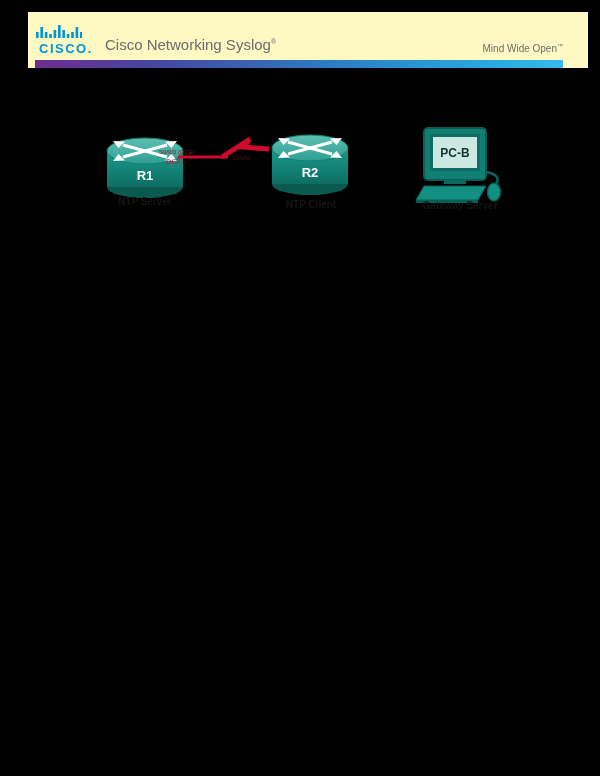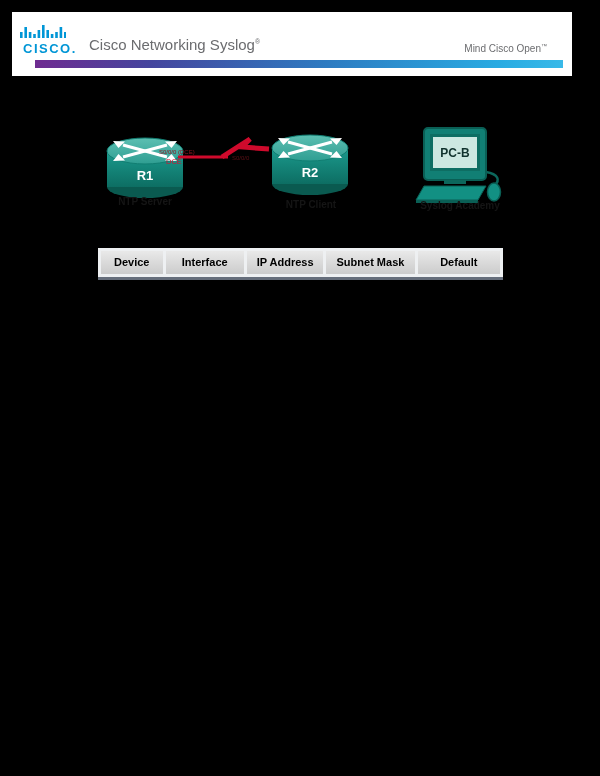--- a/index.html
+++ b/index.html
@@ -1,20 +1,20 @@
 <!DOCTYPE html>
 <html><head>
 <meta charset="utf-8">
 <style>
   html,body{margin:0;padding:0;background:#000;}
   .page{position:relative;width:600px;height:776px;background:#000;overflow:hidden;
         font-family:"Liberation Sans",sans-serif;}
 
   
-  .header-band{position:absolute;left:12px;top:12px;width:560px;height:64px;background:#ffffff;}
+  .header-band{position:absolute;left:28px;top:12px;width:560px;height:56px;background:#fef9c3;}
   .cisco-bars{position:absolute;left:8px;top:13px;}
   .cisco-wordmark{position:absolute;left:11px;top:29px;font-size:13px;font-weight:bold;
         letter-spacing:1.5px;color:#0096d6;}
   .academy-title{position:absolute;left:77px;top:24px;font-size:15px;color:#6b6c6f;}
   .academy-title sup{font-size:7px;}
   .tagline{position:absolute;right:25px;top:31px;font-size:10px;color:#6b6c6f;}
   .tagline sup{font-size:6px;}
   .gradient-bar{position:absolute;left:35px;top:60px;width:528px;height:8px;
         background:linear-gradient(90deg,#6f2c91 0%,#45469e 22%,#2e7bc1 55%,#29abe2 88%,#39b9e8 100%);}
 
@@ -56,21 +56,21 @@
         <rect x="22" y="0" width="2.6" height="13"></rect>
         <rect x="26.4" y="5" width="2.6" height="8"></rect>
         <rect x="30.8" y="9" width="2.6" height="4"></rect>
         <rect x="35.2" y="7" width="2.6" height="6"></rect>
         <rect x="39.6" y="2" width="2.6" height="11"></rect>
         <rect x="44" y="7" width="2.6" height="6"></rect>
       </g>
     </svg>
     <div class="cisco-wordmark">CISCO.</div>
     <div class="academy-title"><span>Cisco Networking Syslog</span><sup>®</sup></div>
-    <div class="tagline"><span>Mind Cisco Open</span><sup>™</sup></div>
+    <div class="tagline"><span>Mind Wide Open</span><sup>™</sup></div>
   </div>
   <div class="gradient-bar"></div>
 
   <svg class="device router-r1" width="86" height="66" viewBox="0 0 86 66">
     <defs>
       <linearGradient id="r1top" x1="0" y1="0" x2="0" y2="1">
         <stop offset="0" stop-color="#5cbfb2"></stop>
           <stop offset="1" stop-color="#2f9e92"></stop>
       </linearGradient>
       <linearGradient id="r1body" x1="0" y1="0" x2="0" y2="1">
@@ -132,23 +132,16 @@
   <svg class="serial-link" width="100" height="30" viewBox="0 0 100 30">
     <path d="M2,24 L52,24" stroke="#cf0a2c" stroke-width="3" fill="none"></path>
     <path d="M46,24 L74,6 L66,14 L93,16" stroke="#cf0a2c" stroke-width="5" fill="none" stroke-linejoin="miter"></path>
   </svg>
   <div class="link-label lbl-s1">S0/0/0 (DCE)</div>
   <div class="link-label lbl-dce">DCE</div>
   <div class="link-label lbl-s2">S0/0/0</div>
 
   <div class="device-caption caption-r1">NTP Server</div>
   <div class="device-caption caption-r2">NTP Client</div>
-  <div class="device-caption caption-pcb">Syslog Academy</div>
+  <div class="device-caption caption-pcb">Gateway Server</div>
 
-  <div class="addr-table">
-    <div class="addr-cell c0">Device</div>
-    <div class="addr-cell c1">Interface</div>
-    <div class="addr-cell c2">IP Address</div>
-    <div class="addr-cell c3">Subnet Mask</div>
-    <div class="addr-cell c4">Default Gateway</div>
-  </div>
 
 </div>
 
 </body></html>

